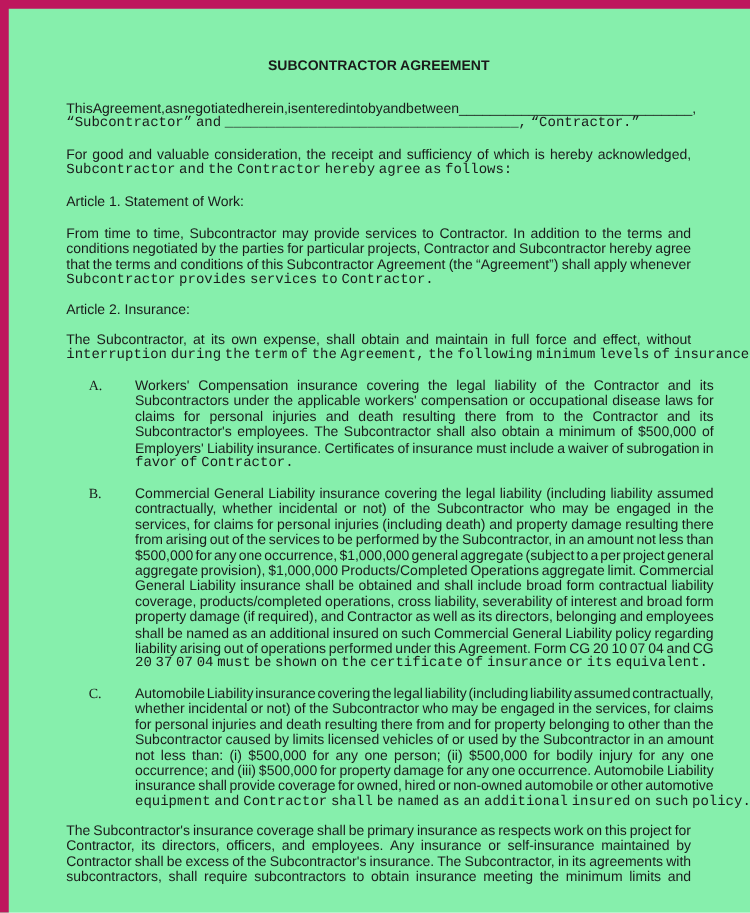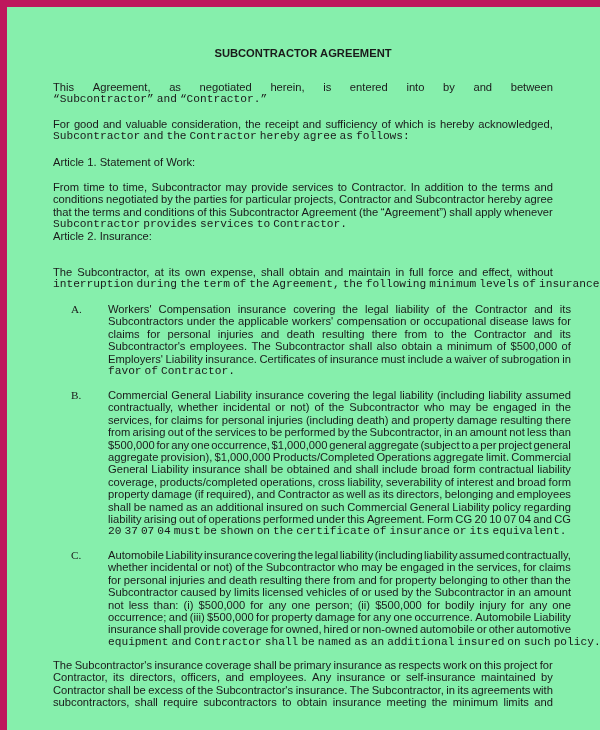--- a/index.html
+++ b/index.html
@@ -29,39 +29,39 @@
   </style>
 </head>
 <body>
 
 <div class="page">
   <div class="doc">
 
     <div class="title">SUBCONTRACTOR AGREEMENT</div>
 
     <div class="para" style="top:74px">
-      <div class="jline"><span>This</span><span>Agreement,</span><span>as</span><span>negotiated</span><span>herein,</span><span>is</span><span>entered</span><span>into</span><span>by</span><span>and</span><span>between</span></div>
-      <div class="jline last"><span>“Subcontractor”</span><span>and</span><span>“Contractor.”</span></div>
+      <div class="jline"><span>This</span><span>Agreement,</span><span>as</span><span>negotiated</span><span>herein,</span><span>is</span><span>entered</span><span>into</span><span>by</span><span>and</span><span>between</span><span>______________________________,</span></div>
+      <div class="jline last"><span>“Subcontractor”</span><span>and</span><span>___________________________________,</span><span>“Contractor.”</span></div>
     </div>
 
     <div class="para" style="top:111px">
       <div class="jline"><span>For</span><span>good</span><span>and</span><span>valuable</span><span>consideration,</span><span>the</span><span>receipt</span><span>and</span><span>sufficiency</span><span>of</span><span>which</span><span>is</span><span>hereby</span><span>acknowledged,</span></div>
       <div class="jline last"><span>Subcontractor</span><span>and</span><span>the</span><span>Contractor</span><span>hereby</span><span>agree</span><span>as</span><span>follows:</span></div>
     </div>
 
     <div class="heading" style="top:149px"><b>Article 1.  Statement of Work</b><span>:</span></div>
 
     <div class="para" style="top:174px">
       <div class="jline"><span>From</span><span>time</span><span>to</span><span>time,</span><span>Subcontractor</span><span>may</span><span>provide</span><span>services</span><span>to</span><span>Contractor.</span><span>In</span><span>addition</span><span>to</span><span>the</span><span>terms</span><span>and</span></div>
       <div class="jline"><span>conditions</span><span>negotiated</span><span>by</span><span>the</span><span>parties</span><span>for</span><span>particular</span><span>projects,</span><span>Contractor</span><span>and</span><span>Subcontractor</span><span>hereby</span><span>agree</span></div>
       <div class="jline"><span>that</span><span>the</span><span>terms</span><span>and</span><span>conditions</span><span>of</span><span>this</span><span>Subcontractor</span><span>Agreement</span><span>(the</span><span>“Agreement”)</span><span>shall</span><span>apply</span><span>whenever</span></div>
       <div class="jline last"><span>Subcontractor</span><span>provides</span><span>services</span><span>to</span><span>Contractor.</span></div>
     </div>
 
-    <div class="heading" style="top:223px"><b>Article 2.  Insurance</b><span>:</span></div>
+    <div class="heading" style="top:235px"><b>Article 2.  Insurance</b><span>:</span></div>
 
     <div class="para" style="top:259px">
       <div class="jline"><span>The</span><span>Subcontractor,</span><span>at</span><span>its</span><span>own</span><span>expense,</span><span>shall</span><span>obtain</span><span>and</span><span>maintain</span><span>in</span><span>full</span><span>force</span><span>and</span><span>effect,</span><span>without</span></div>
       <div class="jline last"><span>interruption</span><span>during</span><span>the</span><span>term</span><span>of</span><span>the</span><span>Agreement,</span><span>the</span><span>following</span><span>minimum</span><span>levels</span><span>of</span><span>insurance:</span></div>
     </div>
 
     <div class="item" style="top:296px">
       <span class="letter">A.</span>
       <div class="body">
         <div class="jline"><span>Workers'</span><span>Compensation</span><span>insurance</span><span>covering</span><span>the</span><span>legal</span><span>liability</span><span>of</span><span>the</span><span>Contractor</span><span>and</span><span>its</span></div>

